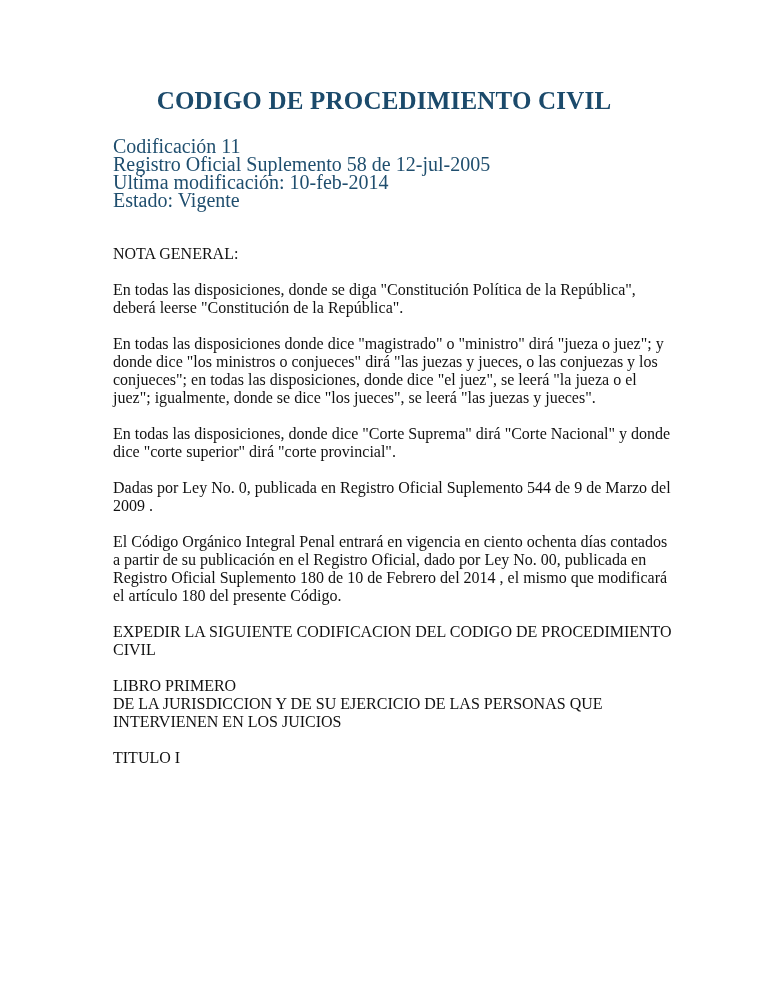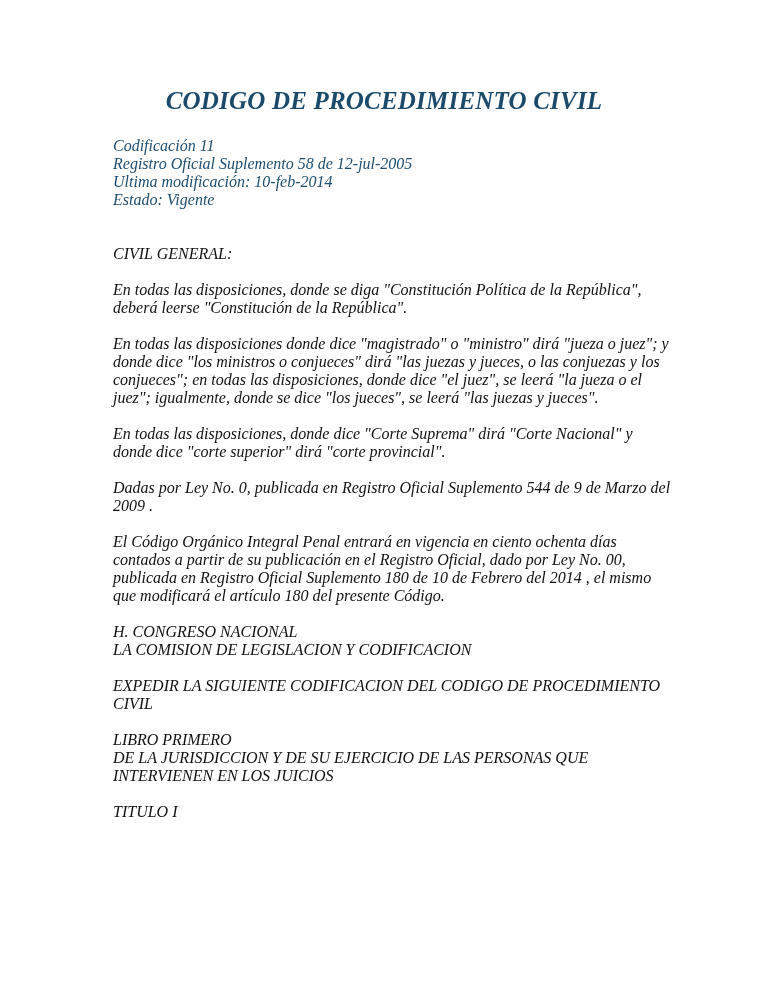--- a/index.html
+++ b/index.html
@@ -11,39 +11,38 @@
       width: 768px;
       height: 994px;
       overflow: hidden;
       font-family: "Liberation Serif", "DejaVu Serif", serif;
       color: #111111;
     }
     .page {
       position: relative;
       width: 768px;
       height: 920px;
-      font-style: italic;
     }
     .title {
       position: absolute;
       top: 87px;
       left: 0;
       width: 768px;
       text-align: center;
       font-weight: bold;
       font-size: 25px;
       color: #1b4a6b;
       letter-spacing: 0.2px;
       margin: 0;
     }
     .meta {
       position: absolute;
       top: 137px;
       left: 113px;
-      font-size: 16px;
+      font-size: 20px;
       line-height: 18px;
       color: #1f4e6e;
     }
     .meta div { white-space: nowrap; }
     .body {
       position: absolute;
       top: 245px;
       left: 113px;
       width: 560px;
       font-size: 16px;
@@ -61,30 +60,26 @@
   <h1 class="title">CODIGO DE PROCEDIMIENTO CIVIL</h1>
 
   <div class="meta">
     <div>Codificación 11</div>
     <div>Registro Oficial Suplemento 58 de 12-jul-2005</div>
     <div>Ultima modificación: 10-feb-2014</div>
     <div>Estado: Vigente</div>
   </div>
 
   <div class="body">
-    <p>CIVIL GENERAL:</p>
+    <p>NOTA GENERAL:</p>
     <p>En todas las disposiciones, donde se diga "Constitución Política de la República", deberá leerse "Constitución de la República".</p>
     <p>En todas las disposiciones donde dice "magistrado" o "ministro" dirá "jueza o juez"; y donde dice "los ministros o conjueces" dirá "las juezas y jueces, o las conjuezas y los conjueces"; en todas las disposiciones, donde dice "el juez", se leerá "la jueza o el juez"; igualmente, donde se dice "los jueces", se leerá "las juezas y jueces".</p>
     <p>En todas las disposiciones, donde dice "Corte Suprema" dirá "Corte Nacional" y donde dice "corte superior" dirá "corte provincial".</p>
     <p>Dadas por Ley No. 0, publicada en Registro Oficial Suplemento 544 de 9 de Marzo del 2009 .</p>
     <p>El Código Orgánico Integral Penal entrará en vigencia en ciento ochenta días contados a partir de su publicación en el Registro Oficial, dado por Ley No. 00, publicada en Registro Oficial Suplemento 180 de 10 de Febrero del 2014 , el mismo que modificará el artículo 180 del presente Código.</p>
-    <p>
-      <span>H. CONGRESO NACIONAL</span><br>
-      <span>LA COMISION DE LEGISLACION Y CODIFICACION</span>
-    </p>
     <p>EXPEDIR LA SIGUIENTE CODIFICACION DEL CODIGO DE PROCEDIMIENTO CIVIL</p>
     <p>
       <span>LIBRO PRIMERO</span><br>
       <span>DE LA JURISDICCION Y DE SU EJERCICIO DE LAS PERSONAS QUE INTERVIENEN EN LOS JUICIOS</span>
     </p>
     <p>
       <span>TITULO I</span><br>
     </p>
   </div>
 </div>

